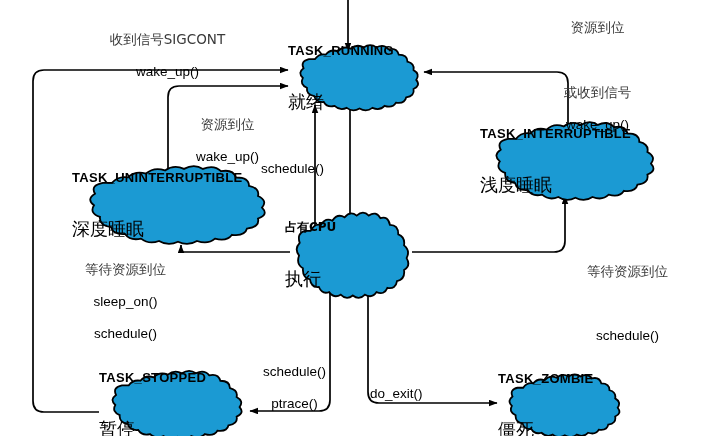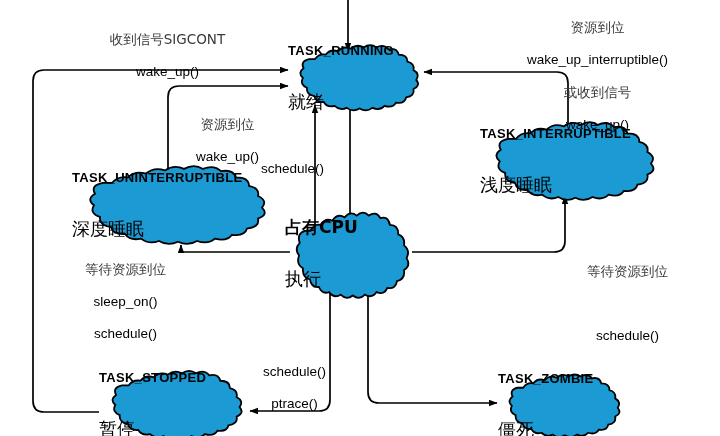--- a/index.html
+++ b/index.html
@@ -51,21 +51,21 @@
     font-family: "Liberation Sans", "DejaVu Sans", sans-serif;
   }
   .cloud-label .cn {
     display: block;
     font-size: 18px;
     color: #000000;
     font-family: "DejaVu Sans", "Liberation Sans", sans-serif;
   }
   .cloud-label .mix {
     display: block;
-    font-size: 17px;
+    font-size: 12px;
     font-weight: bold;
     color: #000000;
     font-family: "DejaVu Sans", "Liberation Sans", sans-serif;
   }
 </style>
 </head>
 <body>
 
 <div id="canvas">
 
@@ -166,21 +166,21 @@
     <span>wake_up()</span>
   </div>
 
   <div class="lbl" style="left:230px; top:145px; width:110px;">
     <span>schedule()</span>
   </div>
 
 
   <div class="lbl" style="left:475px; top:3px; width:230px;">
     <span class="cn">资源到位</span><br>
-    <span>wake_up_interruptible()</span><br>
+    <br>
     <span class="cn">或收到信号</span><br>
     <span>wake_up()</span>
   </div>
 
   <div class="lbl" style="left:38px; top:245px; width:160px;">
     <span class="cn">等待资源到位</span><br>
     <span>sleep_on()</span><br>
     <span>schedule()</span>
   </div>
 
@@ -188,14 +188,17 @@
     <span class="cn">等待资源到位</span><br>
     <br>
     <span>schedule()</span>
   </div>
 
   <div class="lbl" style="left:232px; top:348px; width:110px;">
     <span>schedule()</span><br>
     <span>ptrace()</span>
   </div>
 
+  <div class="lbl" style="left:355px; top:370px; width:100px; text-align:left;">
+    <span>do_exit()</span>
+  </div>
 
 </div>
 
 </body></html>

